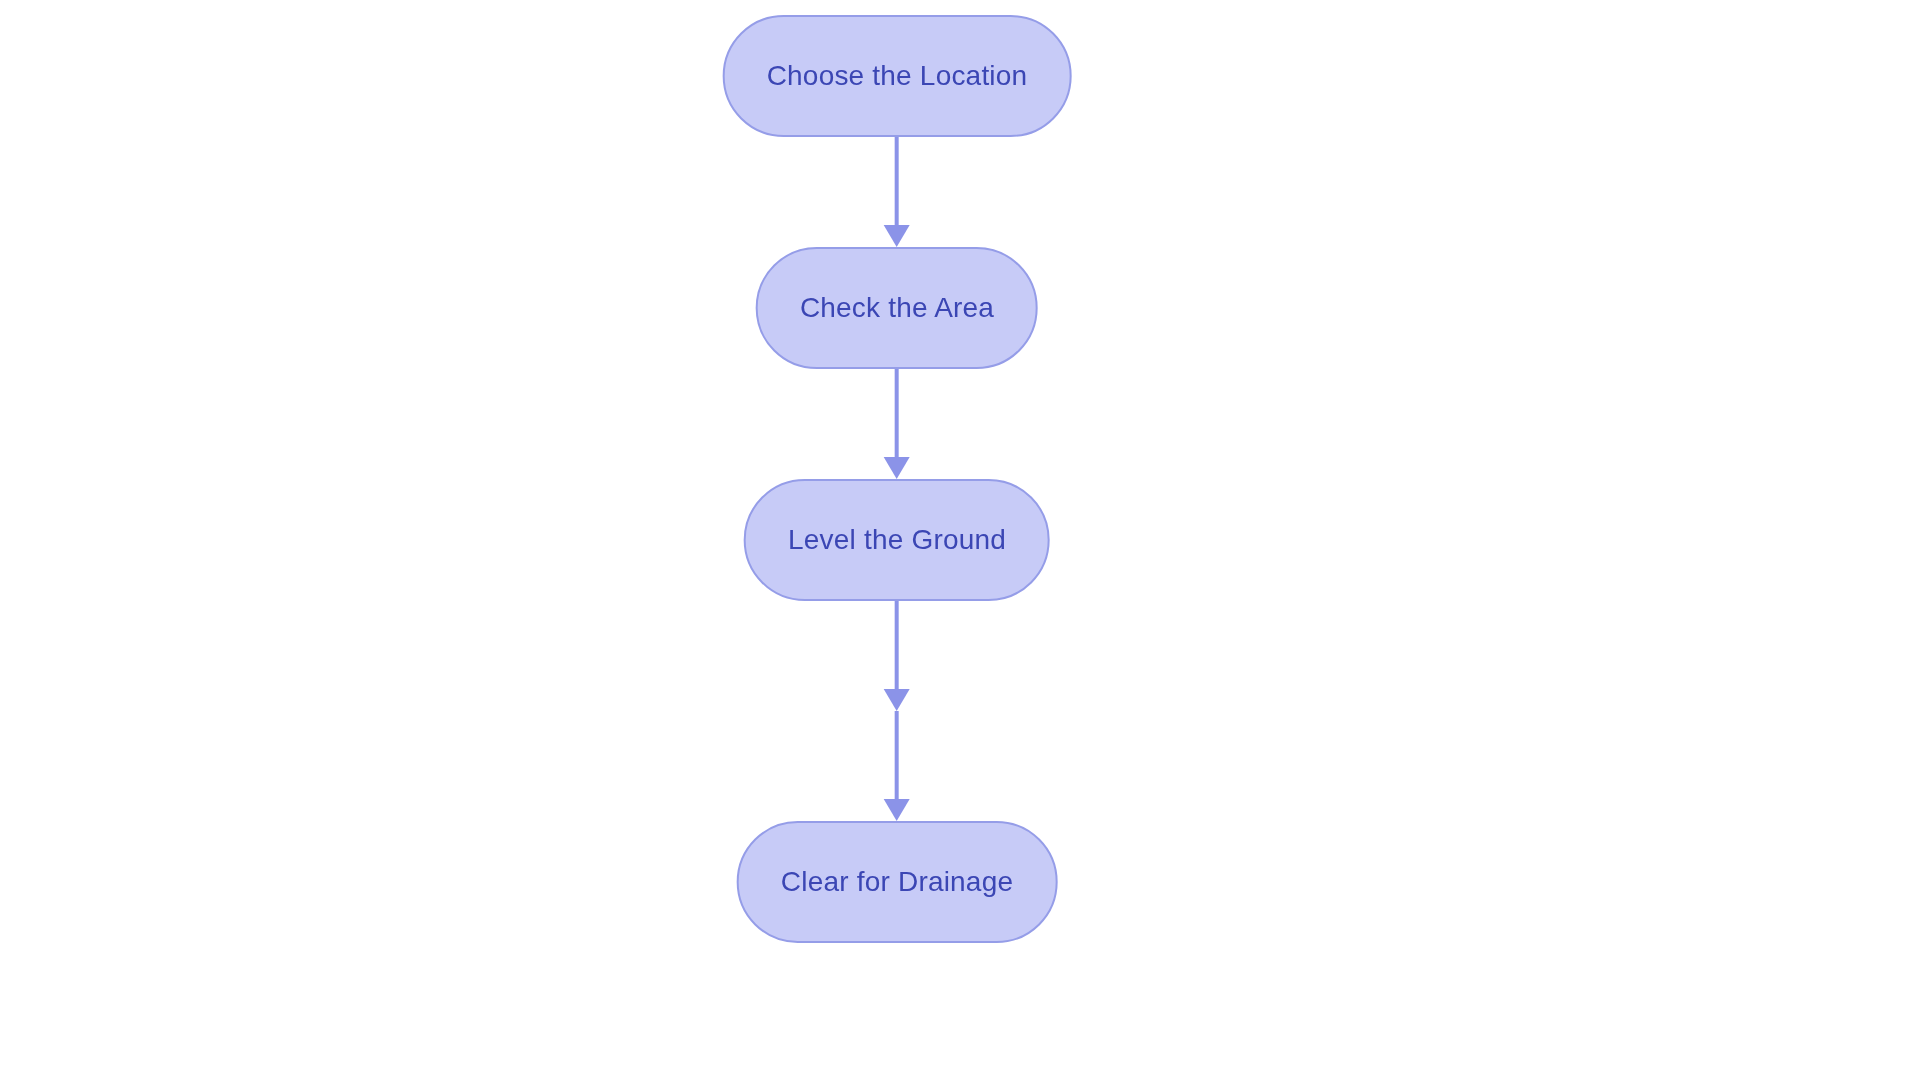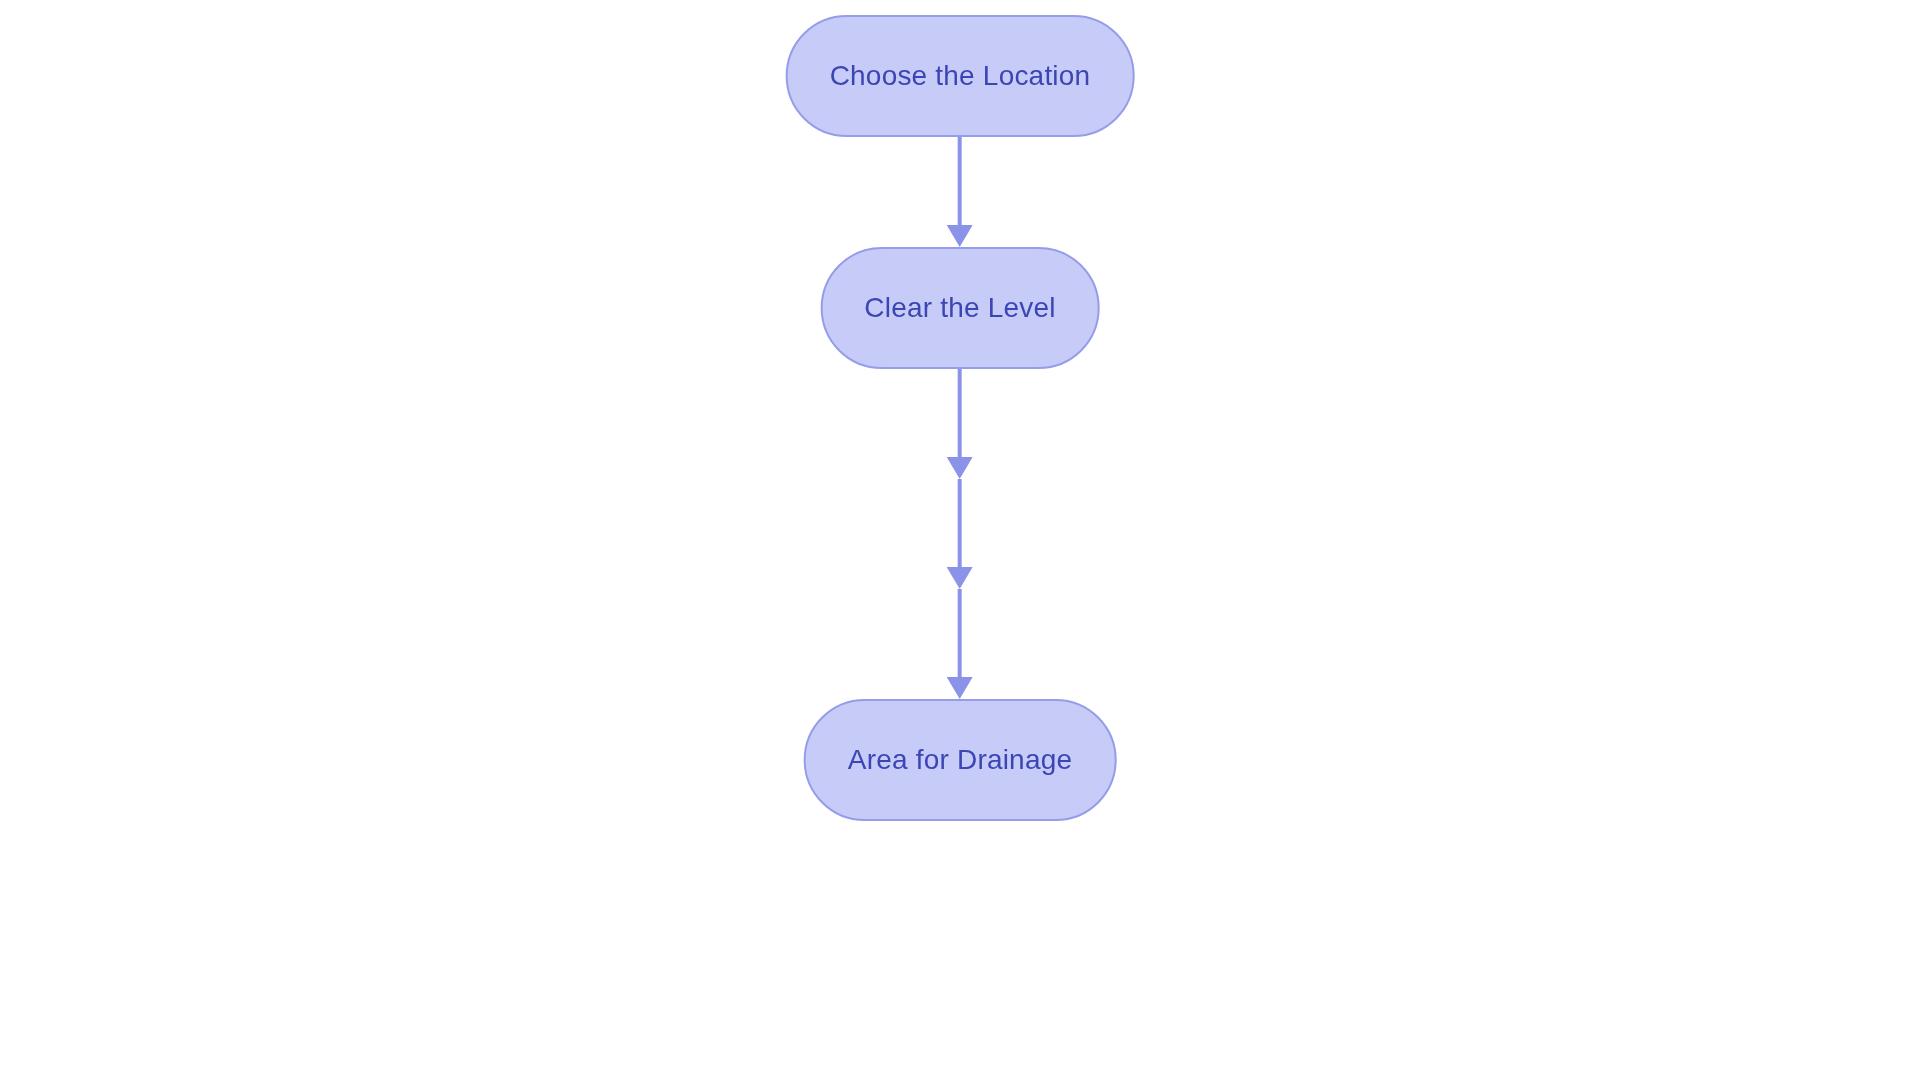--- a/index.html
+++ b/index.html
@@ -9,21 +9,21 @@
   body {
     position: relative;
     width: 1920px;
     height: 1083px;
     overflow: hidden;
     background: var(--background, #ffffff);
     font-family: "Liberation Sans", "DejaVu Sans", sans-serif;
   }
   .flow {
     position: absolute;
-    left: 960px;
+    left: 897px;
     top: 15px;
     transform: translateX(-50%);
     display: flex;
     flex-direction: column;
     align-items: center;
   }
   .node {
     box-sizing: border-box;
     height: 122px;
     min-width: 260px;
@@ -66,37 +66,40 @@
   <div class="node">
     <span>Choose the Location</span>
   </div>
 
   <div class="arrow">
     <div class="arrow-line"></div>
     <div class="arrow-head"></div>
   </div>
 
   <div class="node">
-    <span>Clear the Level</span>
+    <span>Check the Area</span>
+  </div>
+
+  <div class="arrow">
+    <div class="arrow-line"></div>
+    <div class="arrow-head"></div>
+  </div>
+
+  <div class="node">
+    <span>Level the Ground</span>
   </div>
 
   <div class="arrow">
     <div class="arrow-line"></div>
     <div class="arrow-head"></div>
   </div>
 
 
   <div class="arrow">
     <div class="arrow-line"></div>
     <div class="arrow-head"></div>
   </div>
 
-
-  <div class="arrow">
-    <div class="arrow-line"></div>
-    <div class="arrow-head"></div>
-  </div>
-
   <div class="node">
-    <span>Area for Drainage</span>
+    <span>Clear for Drainage</span>
   </div>
 
 </div>
 
 </body></html>

